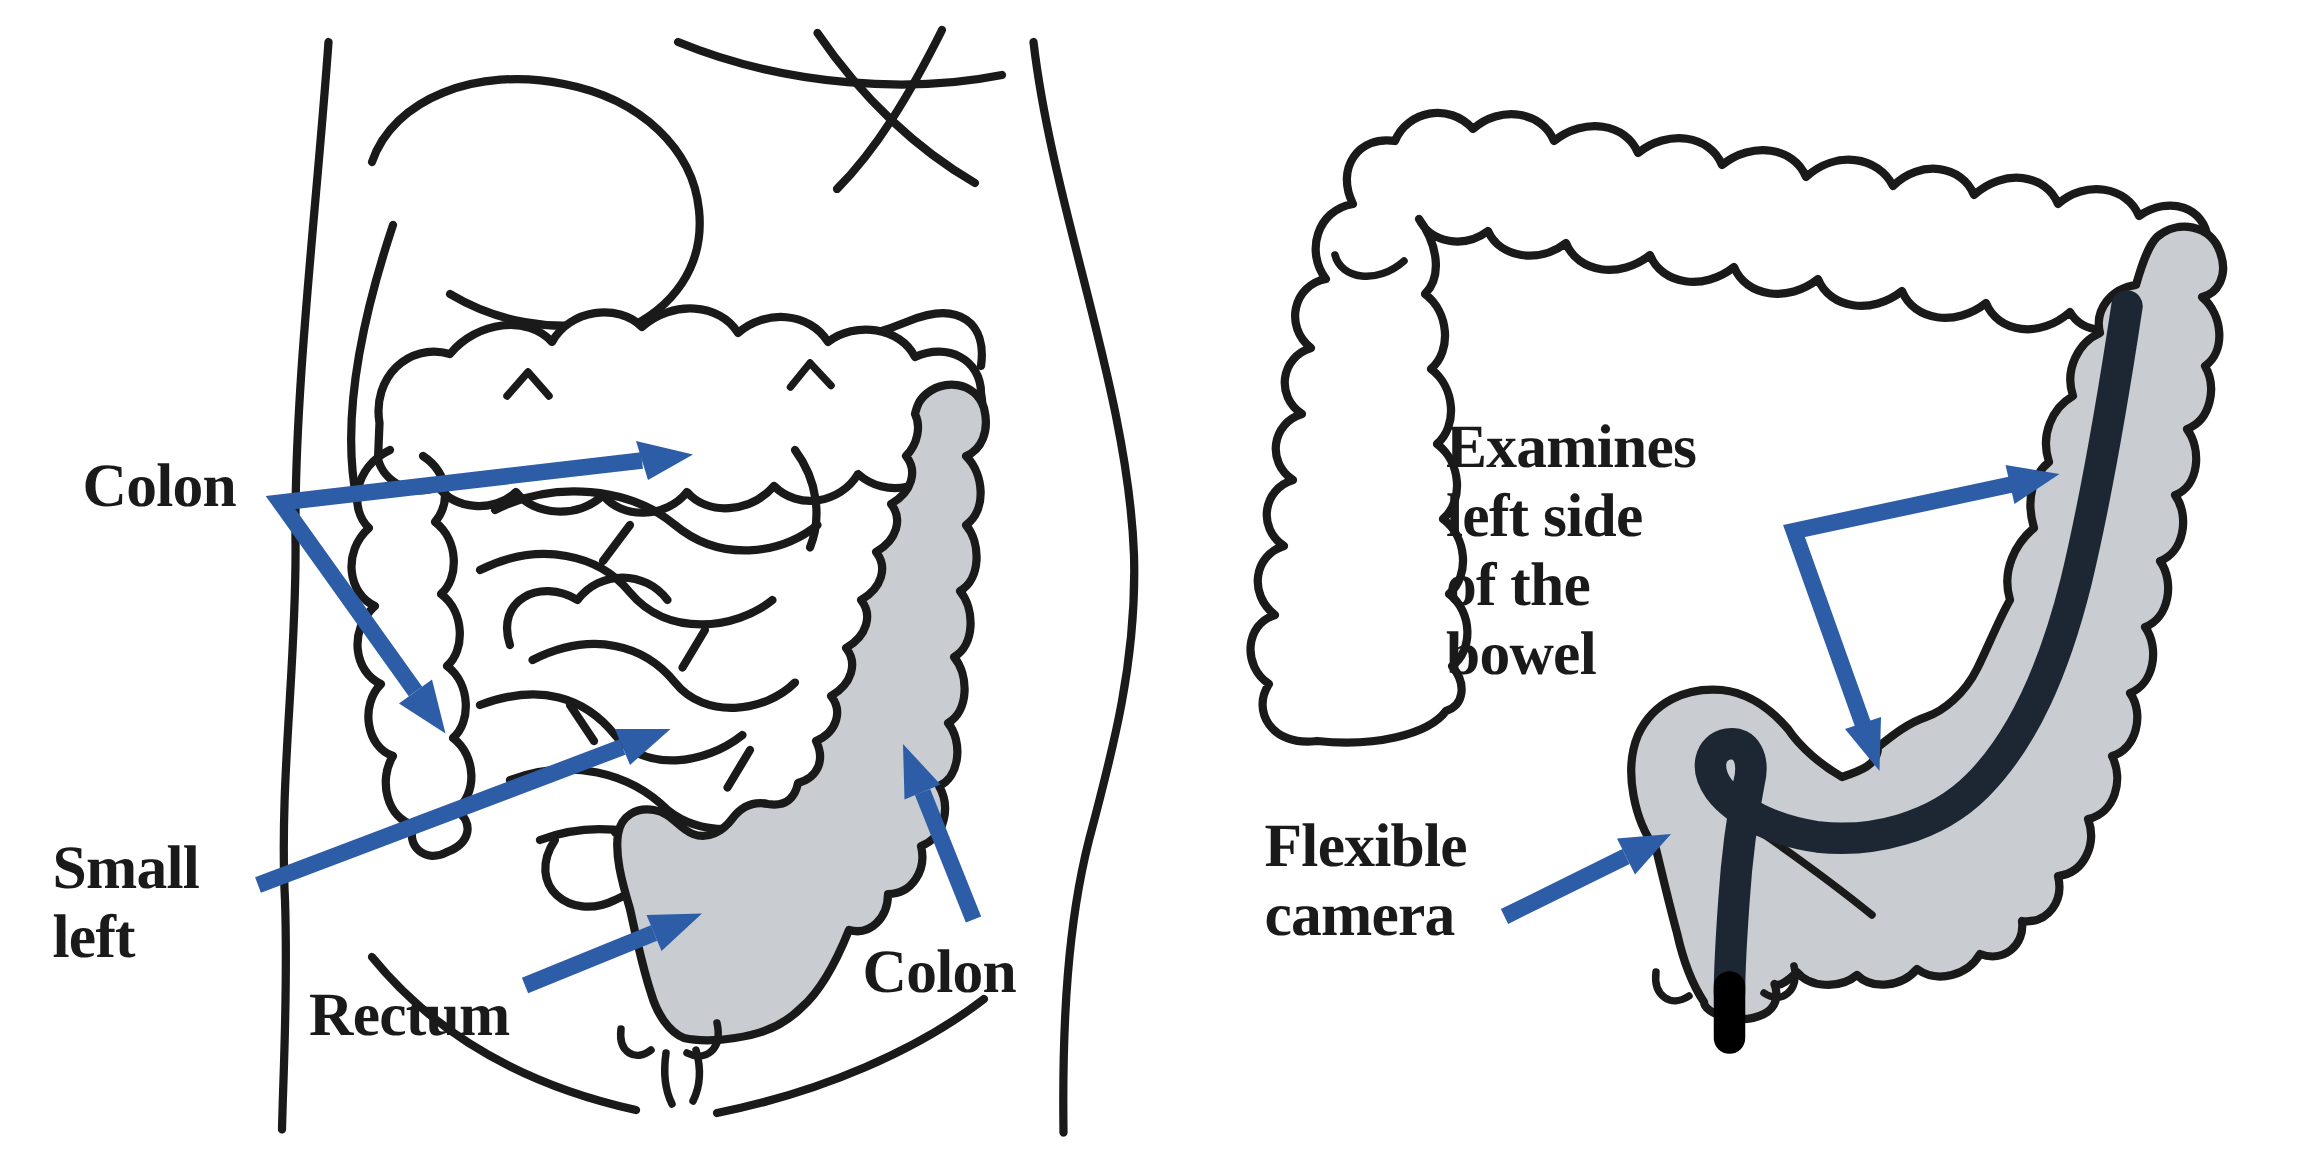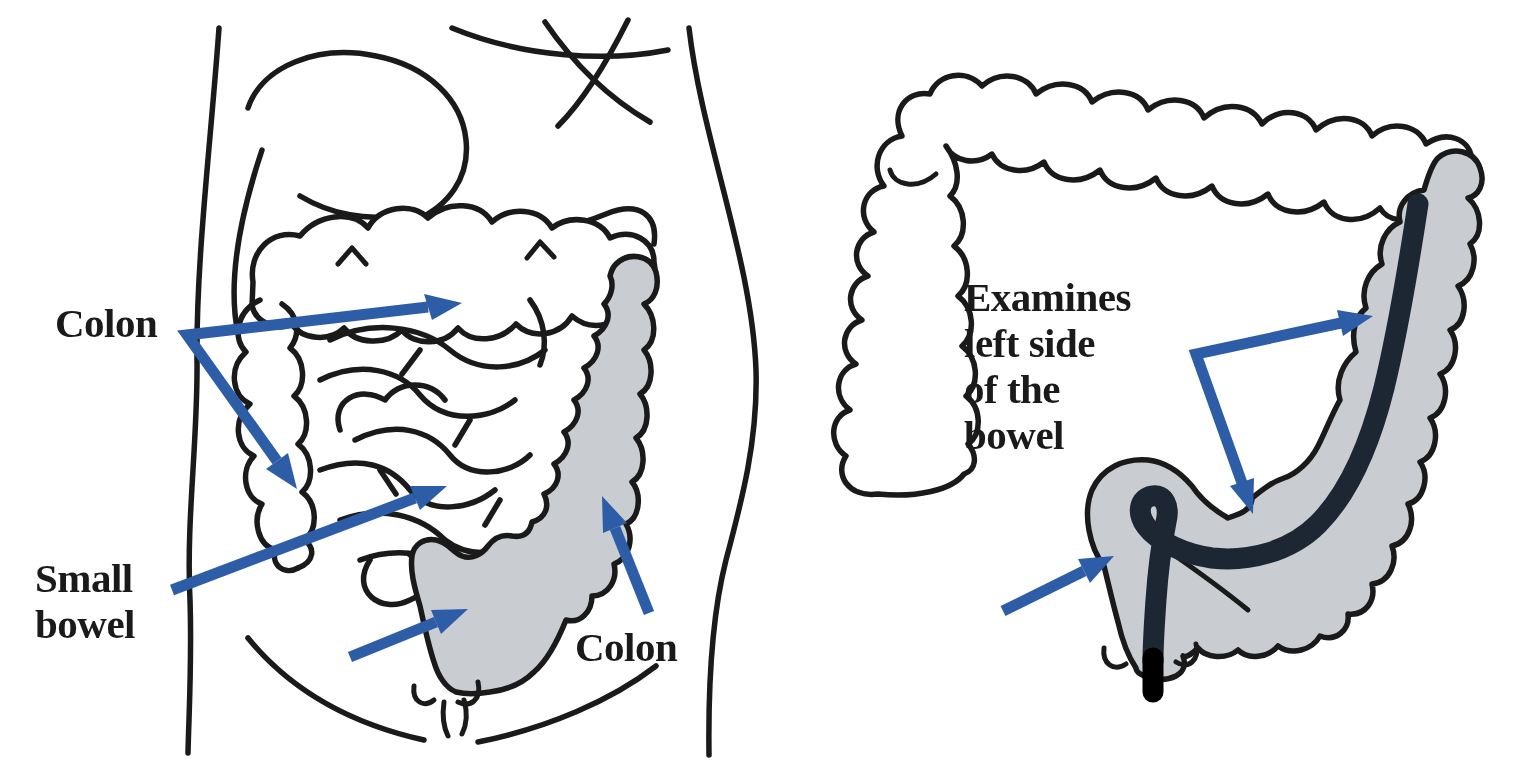--- a/index.html
+++ b/index.html
@@ -167,20 +167,23 @@
       </g>
       <g>
         <path class="arrow-line" d="M1003,611 L1084,571"></path>
         <polygon class="arrow-head" points="1114,556 1090,583 1078,559"></polygon>
       </g>
     </g>
   </svg>
 
   <div class="label" style="left:55px;top:300px;">Colon</div>
   <div class="label" style="left:35px;top:555px;">Small
-bowel</div>
+left</div>
+  <div class="label" style="left:206px;top:653px;">Rectum</div>
   <div class="label" style="left:575px;top:624px;">Colon</div>
   <div class="label" style="left:964px;top:274px;">Examines
 left side
 of the
 bowel</div>
+  <div class="label" style="left:843px;top:540px;">Flexible
+camera</div>
 
 </div>
 
 </body></html>

